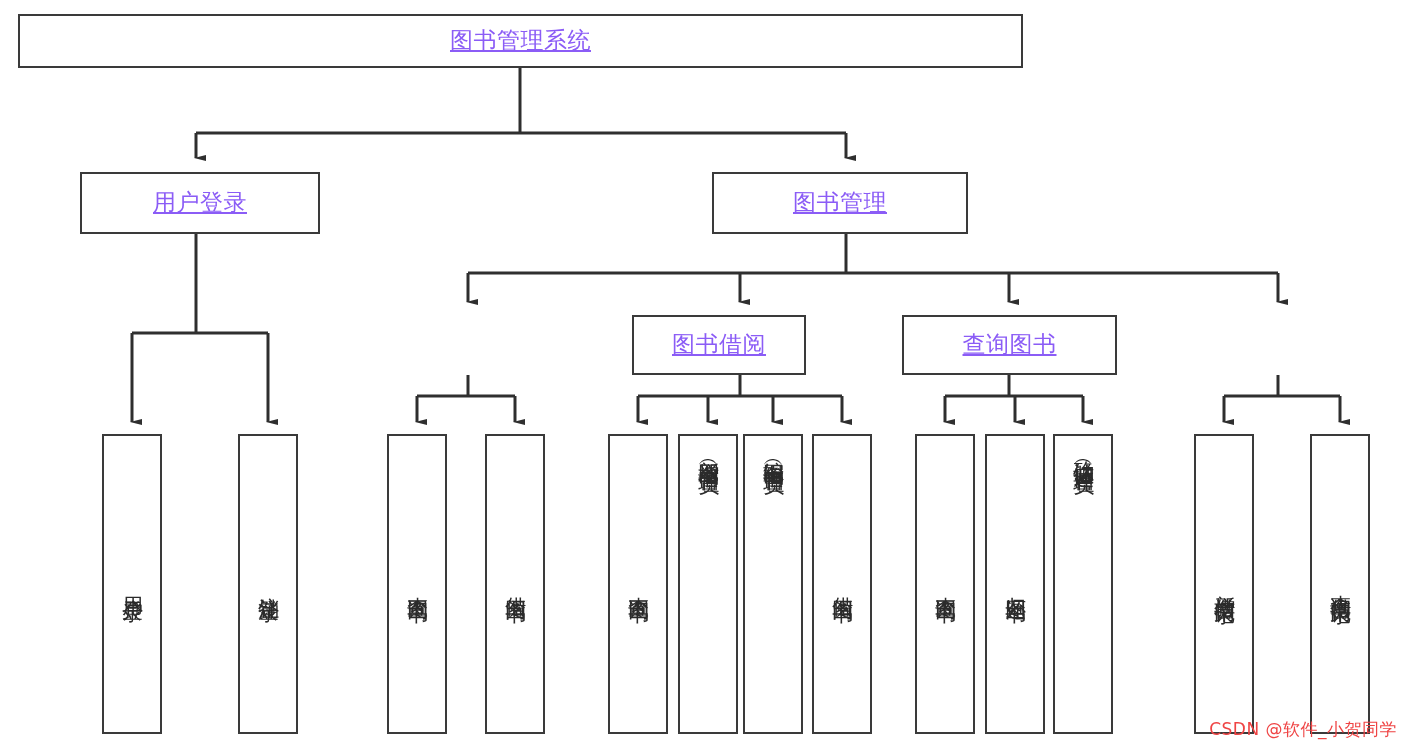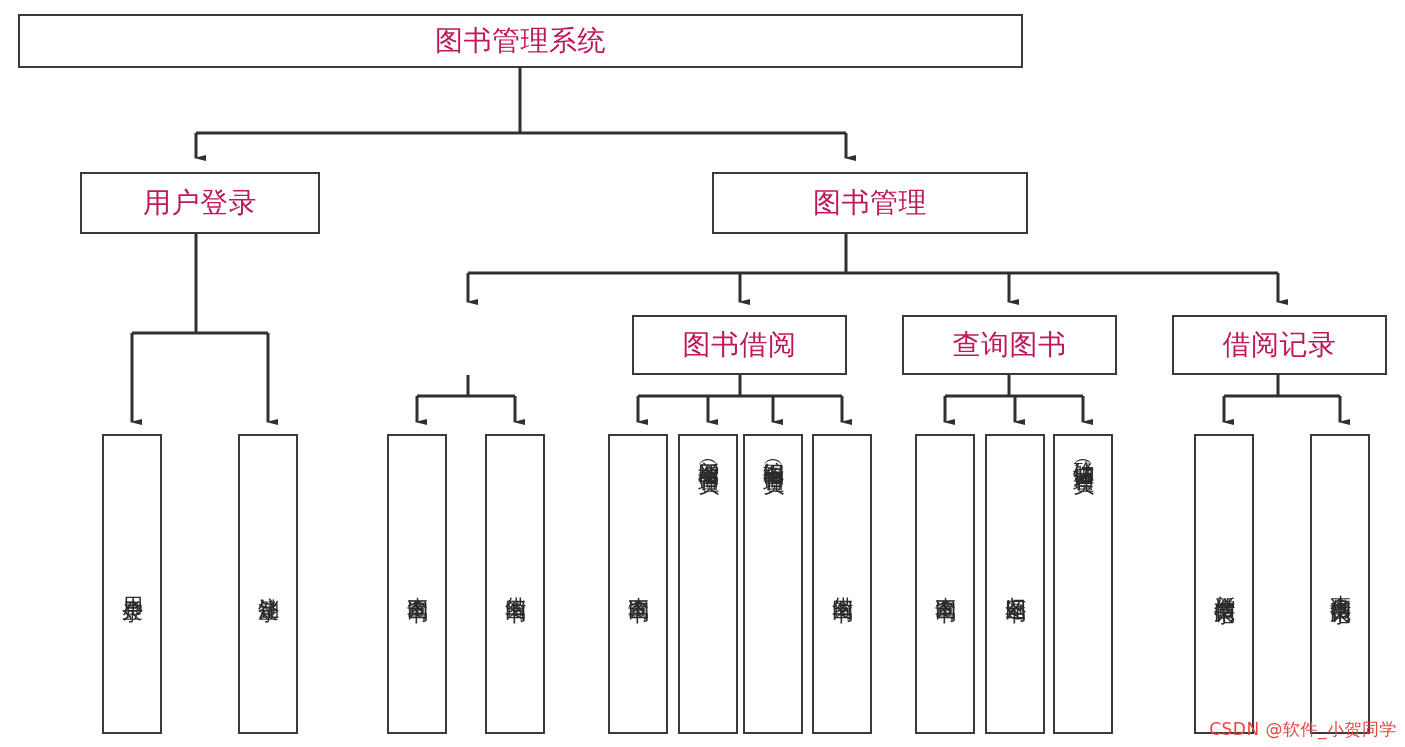--- a/index.html
+++ b/index.html
@@ -29,25 +29,26 @@
     position: absolute;
     box-sizing: border-box;
     background: #ffffff;
     border: 2px solid #3a3a3a;
     display: flex;
     align-items: center;
     justify-content: center;
     color: #262626;
   }
   .node .label-h {
-    font-size: 28px;
+    font-size: 23px;
     line-height: 1.1;
     letter-spacing: 0.5px;
     white-space: nowrap;
-    color: #be185d;
+    color: #8b5cf6;
+    text-decoration: underline;
   }
   .node.leaf {
     align-items: flex-start;
     justify-content: center;
     padding-top: 8px;
   }
   .node.leaf .label-v {
     writing-mode: vertical-rl;
     text-orientation: upright;
     font-size: 21px;
@@ -125,32 +126,29 @@
     </g>
   </svg>
 
   <div class="node" style="left:18px; top:14px; width:1005px; height:54px;">
     <span class="label-h">图书管理系统</span>
   </div>
 
   <div class="node" style="left:80px; top:172px; width:240px; height:62px;">
     <span class="label-h">用户登录</span>
   </div>
-  <div class="node" style="left:712px; top:172px; width:316px; height:62px;">
+  <div class="node" style="left:712px; top:172px; width:256px; height:62px;">
     <span class="label-h">图书管理</span>
   </div>
 
-  <div class="node" style="left:632px; top:315px; width:215px; height:60px;">
+  <div class="node" style="left:632px; top:315px; width:174px; height:60px;">
     <span class="label-h">图书借阅</span>
   </div>
   <div class="node" style="left:902px; top:315px; width:215px; height:60px;">
     <span class="label-h">查询图书</span>
-  </div>
-  <div class="node" style="left:1172px; top:315px; width:215px; height:60px;">
-    <span class="label-h">借阅记录</span>
   </div>
 
   <div class="node leaf center-v" style="left:102px; top:434px; width:60px; height:300px;">
     <span class="label-v">用户登录</span>
   </div>
   <div class="node leaf center-v" style="left:238px; top:434px; width:60px; height:300px;">
     <span class="label-v">注销登录</span>
   </div>
 
   <div class="node leaf center-v" style="left:387px; top:434px; width:60px; height:300px;">

